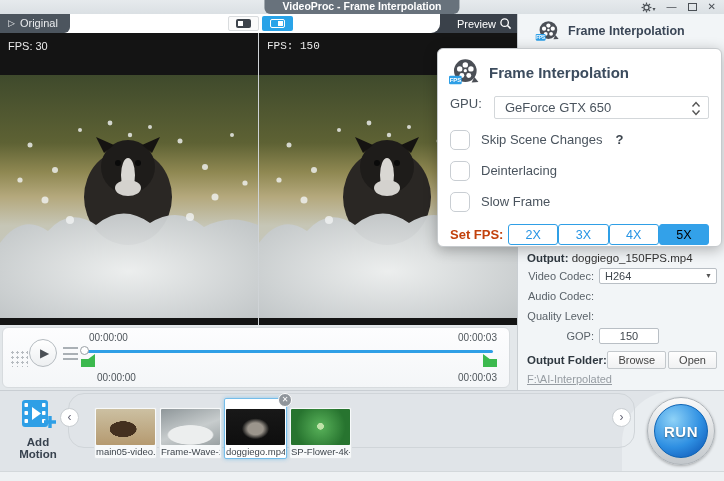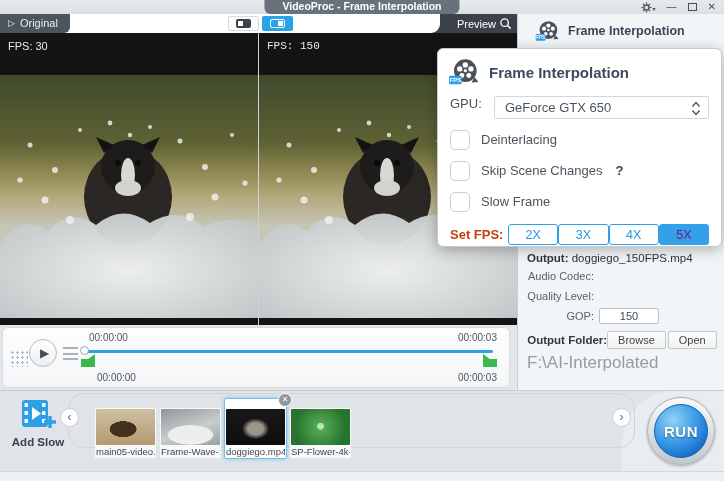--- a/index.html
+++ b/index.html
@@ -47,44 +47,44 @@
   .output-section { position:absolute; left:7px; right:7px; top:238px; }
   .output-line { font-size:11.5px; color:#333; margin-left:2px; }
   .output-line b { color:#2f3840; }
   .out-row { display:flex; align-items:center; height:16px; margin-top:4px; }
   .out-label { width:74px; text-align:right; font-size:11px; color:#5a6269; padding-right:5px; white-space:nowrap; }
   .out-select { flex:1; height:16px; border:1px solid #b9bfc5; background:#fff; border-radius:2px; position:relative; }
   .out-select .val { font-size:11px; color:#3f464d; padding-left:5px; line-height:14px; display:block; white-space:nowrap; overflow:hidden; }
   .out-select.disabled .val { color:#b0b5ba; }
   .out-select .arrow { position:absolute; right:4px; top:3px; font-size:7px; color:#555; }
   .gop-input { width:60px; height:16px; border:1px solid #b9bfc5; border-radius:2px; background:#fff; font-size:11px; color:#3f464d; text-align:center; font-family:"Liberation Sans",sans-serif; }
-  .folder-row { display:flex; justify-content:center; align-items:center; margin-top:7px; }
+  .folder-row { display:flex; justify-content:space-between; align-items:center; margin-top:7px; }
   .folder-label { font-size:11.5px; font-weight:bold; color:#2f3840; margin-left:2px; }
   .folder-buttons { display:flex; gap:2px; }
   .fbtn { height:18px; padding:1px 10px; background:linear-gradient(180deg,#fefefe,#f0f1f2); border:1px solid #c3c8cc; border-radius:2px; font-size:11px; color:#444; font-family:"Liberation Sans",sans-serif; }
-  .folder-path { font-size:17px; color:#969ca2; margin-top:4px; margin-left:2px; }
+  .folder-path { font-size:11px; color:#969ca2; margin-top:4px; margin-left:2px;text-decoration:underline; }
 
   
   .dialog { position:absolute; left:437px; top:48px; width:285px; height:199px; background:#fff; border:1px solid #c6cacd; border-radius:6px; box-shadow:0 3px 14px rgba(0,0,0,.28); z-index:5; }
   .dialog-header { display:flex; align-items:center; gap:10px; padding:9px 12px 0 10px; }
   .dialog-title { font-size:15px; font-weight:bold; color:#3c4c5e; }
   .gpu-row { display:flex; margin:9px 12px 0 12px; }
   .gpu-label { width:44px; font-size:13px; color:#4a545e; }
   .gpu-select { flex:1; height:23px; border:1px solid #d3d7da; border-radius:2px; position:relative; display:flex; align-items:center; }
   .gpu-select .val { font-size:13px; color:#4a545e; padding-left:10px; }
   .gpu-select .updown { position:absolute; right:7px; top:4px; }
   .check-row { display:flex; align-items:center; gap:11px; margin:10px 12px 0 12px; height:21px; }
   .checkbox { width:20px; height:20px; border:1.5px solid #c9ced3; border-radius:5px; background:#fff; flex:0 0 auto; }
   .check-label { font-size:13px; color:#4a545e; }
   .help-q { font-size:13px; font-weight:bold; color:#3c444d; margin-left:2px; }
   .fps-row { display:flex; align-items:center; margin:12px 12px 0 12px; }
   .fps-label-set { width:58px; font-size:13px; font-weight:bold; color:#c2410c; }
   .fps-btns { flex:1; display:flex; gap:0; }
   .fps-btn { flex:1; height:21px; border:1px solid #2f9fe6; border-radius:3px; background:#fff; color:#2794e4; font-size:12.5px; display:flex; align-items:center; justify-content:center; }
-  .fps-btn.sel { background:#33a1e9; border-color:#33a1e9; color:#701a75; }
+  .fps-btn.sel { background:#33a1e9; border-color:#33a1e9; color:#000000; }
 
   
   .timeline-bg { position:absolute; left:0; top:325px; width:517px; height:65px; background:#e3e7ea; }
   .timeline-panel { position:absolute; left:2px; top:327px; width:508px; height:61px; background:linear-gradient(180deg,#fdfdfe,#f4f6f8); border:1px solid #d7dbde; border-radius:6px; z-index:1; }
   .tl-grip { position:absolute; left:7px; top:22px; width:18px; height:17px; background-image:radial-gradient(circle,#b6bbc0 1.2px,transparent 1.4px); background-size:5px 5px; }
   .tl-play { position:absolute; left:26px; top:11px; width:28px; height:28px; border-radius:50%; border:1px solid #b5bbc0; background:linear-gradient(180deg,#ffffff,#edeff1); display:flex; align-items:center; justify-content:center; }
   .tl-play .tri { color:#4a4f55; font-size:12px; padding-left:3px; }
   .tl-lines { position:absolute; left:60px; top:19px; width:15px; height:14px; background:repeating-linear-gradient(to bottom,#aab0b5 0 2px,transparent 2px 5.5px); }
   .tl-track { position:absolute; left:80px; right:16px; top:0; bottom:0; }
   .t-time { position:absolute; font-size:10px; color:#4e555b; white-space:nowrap; }
@@ -258,20 +258,27 @@
           <use href="#reel"></use>
         </svg>
       <span class="hdr-label">Frame Interpolation</span>
     </div>
     <div class="output-section">
       <div class="output-line">
         <b>Output:</b>
         <span>doggiego_150FPS.mp4</span>
       </div>
       <div class="out-row">
+        <span class="out-label">Video Codec:</span>
+        <div class="out-select">
+          <span class="val">H264</span>
+          <span class="arrow">▼</span>
+        </div>
+      </div>
+      <div class="out-row">
         <span class="out-label">Audio Codec:</span>
       </div>
       <div class="out-row">
         <span class="out-label">Quality Level:</span>
       </div>
       <div class="out-row">
         <span class="out-label">GOP:</span>
         <input class="gop-input" value="150" style="">
       </div>
       <div class="folder-row">
@@ -297,26 +304,26 @@
       <div class="gpu-select">
         <span class="val">GeForce GTX 650</span>
         <svg class="updown" width="10" height="15" viewBox="0 0 10 15">
           <path d="M1.5 5.5 L5 1.5 L8.5 5.5" fill="none" stroke="#555" stroke-width="1.4"></path>
           <path d="M1.5 9.5 L5 13.5 L8.5 9.5" fill="none" stroke="#555" stroke-width="1.4"></path>
         </svg>
       </div>
     </div>
     <div class="check-row">
       <span class="checkbox"></span>
-      <span class="check-label">Deinterlacing</span>
+      <span class="check-label">Skip Scene Changes</span>
+      <span class="help-q">?</span>
     </div>
     <div class="check-row">
       <span class="checkbox"></span>
-      <span class="check-label">Skip Scene Changes</span>
-      <span class="help-q">?</span>
+      <span class="check-label">Deinterlacing</span>
     </div>
     <div class="check-row">
       <span class="checkbox"></span>
       <span class="check-label">Slow Frame</span>
     </div>
     <div class="fps-row">
       <span class="fps-label-set">Set FPS:</span>
       <div class="fps-btns">
         <div class="fps-btn">2X</div>
         <div class="fps-btn">3X</div>
@@ -355,21 +362,21 @@
           <rect x="5.5" y="4" width="3.5" height="4" rx="0.8"></rect>
             <rect x="5.5" y="12" width="3.5" height="4" rx="0.8"></rect>
             <rect x="5.5" y="20" width="3.5" height="4" rx="0.8"></rect>
           <rect x="23" y="4" width="3.5" height="4" rx="0.8"></rect>
             <rect x="23" y="12" width="3.5" height="4" rx="0.8"></rect>
             <rect x="23" y="20" width="3.5" height="4" rx="0.8"></rect>
           <path d="M13 8 L22 14.5 L13 21 Z"></path>
         </g>
         <path d="M31 17 L31 29 M25 23 L37 23" stroke="#2e9fe6" stroke-width="3.4"></path>
       </svg>
-      <div class="av-label">Add Slow</div>
+      <div class="av-label">Add Motion</div>
     </div>
     <div class="scroll-btn scroll-left">‹</div>
     <div class="thumbs">
       <div class="thumb">
         <div class="thumb-img img-horse"></div>
         <div class="thumb-name">main05-video.mp</div>
       </div>
       <div class="thumb">
         <div class="thumb-img img-wave"></div>
         <div class="thumb-name">Frame-Wave-108</div>

